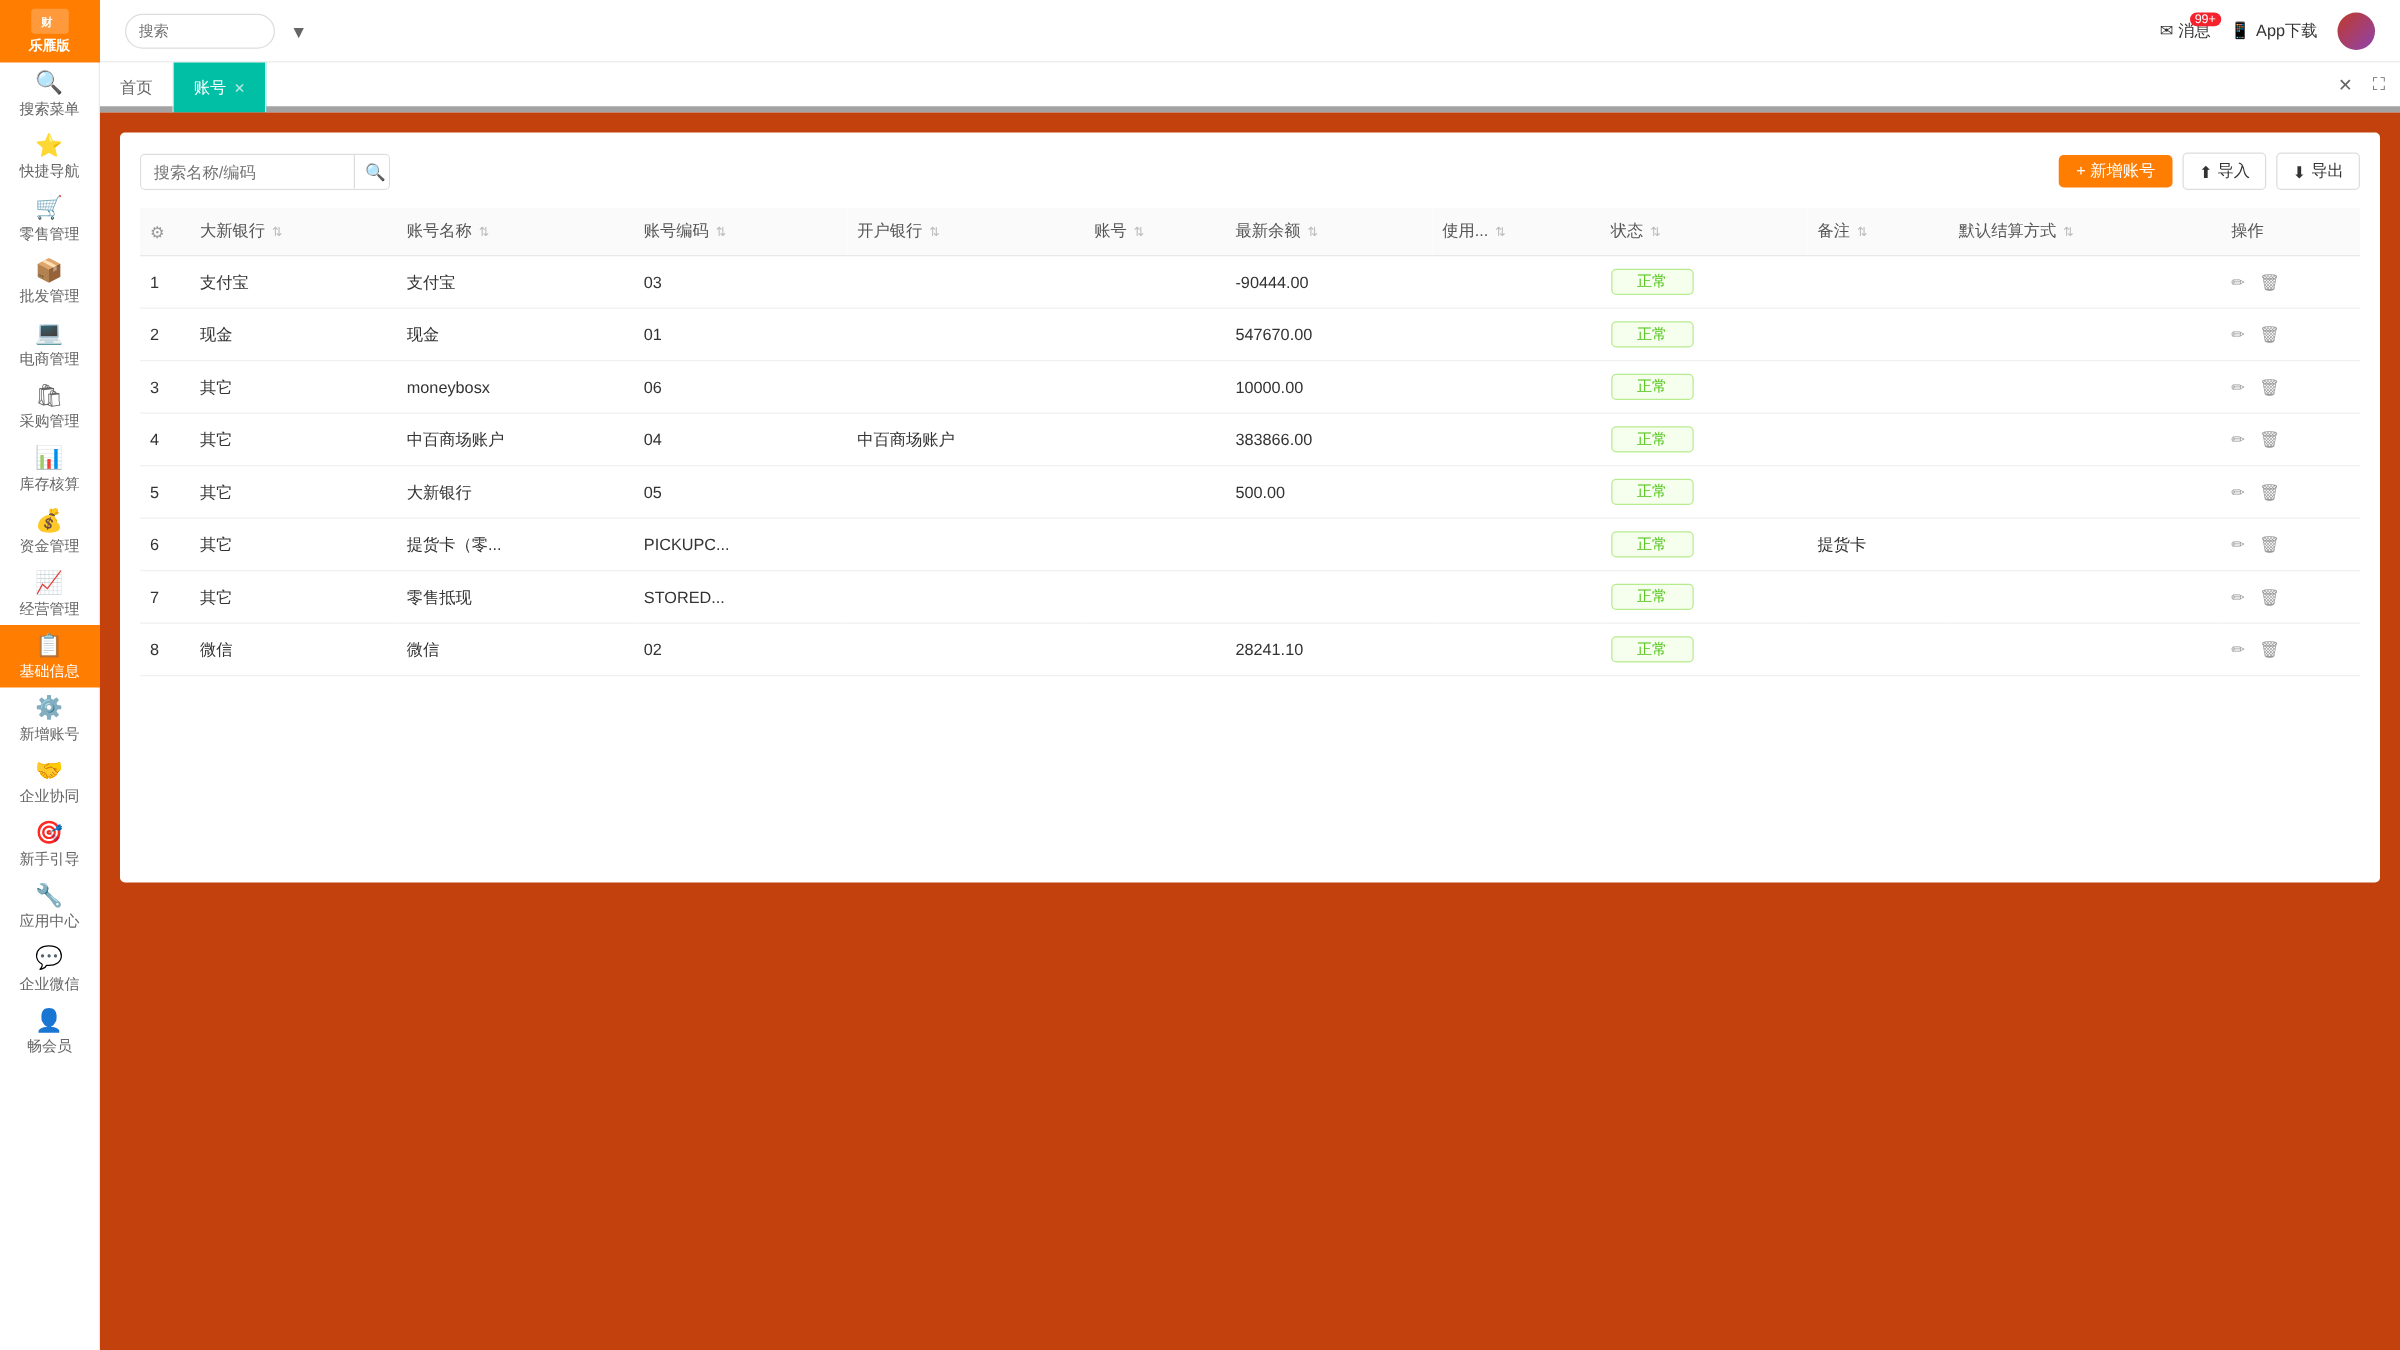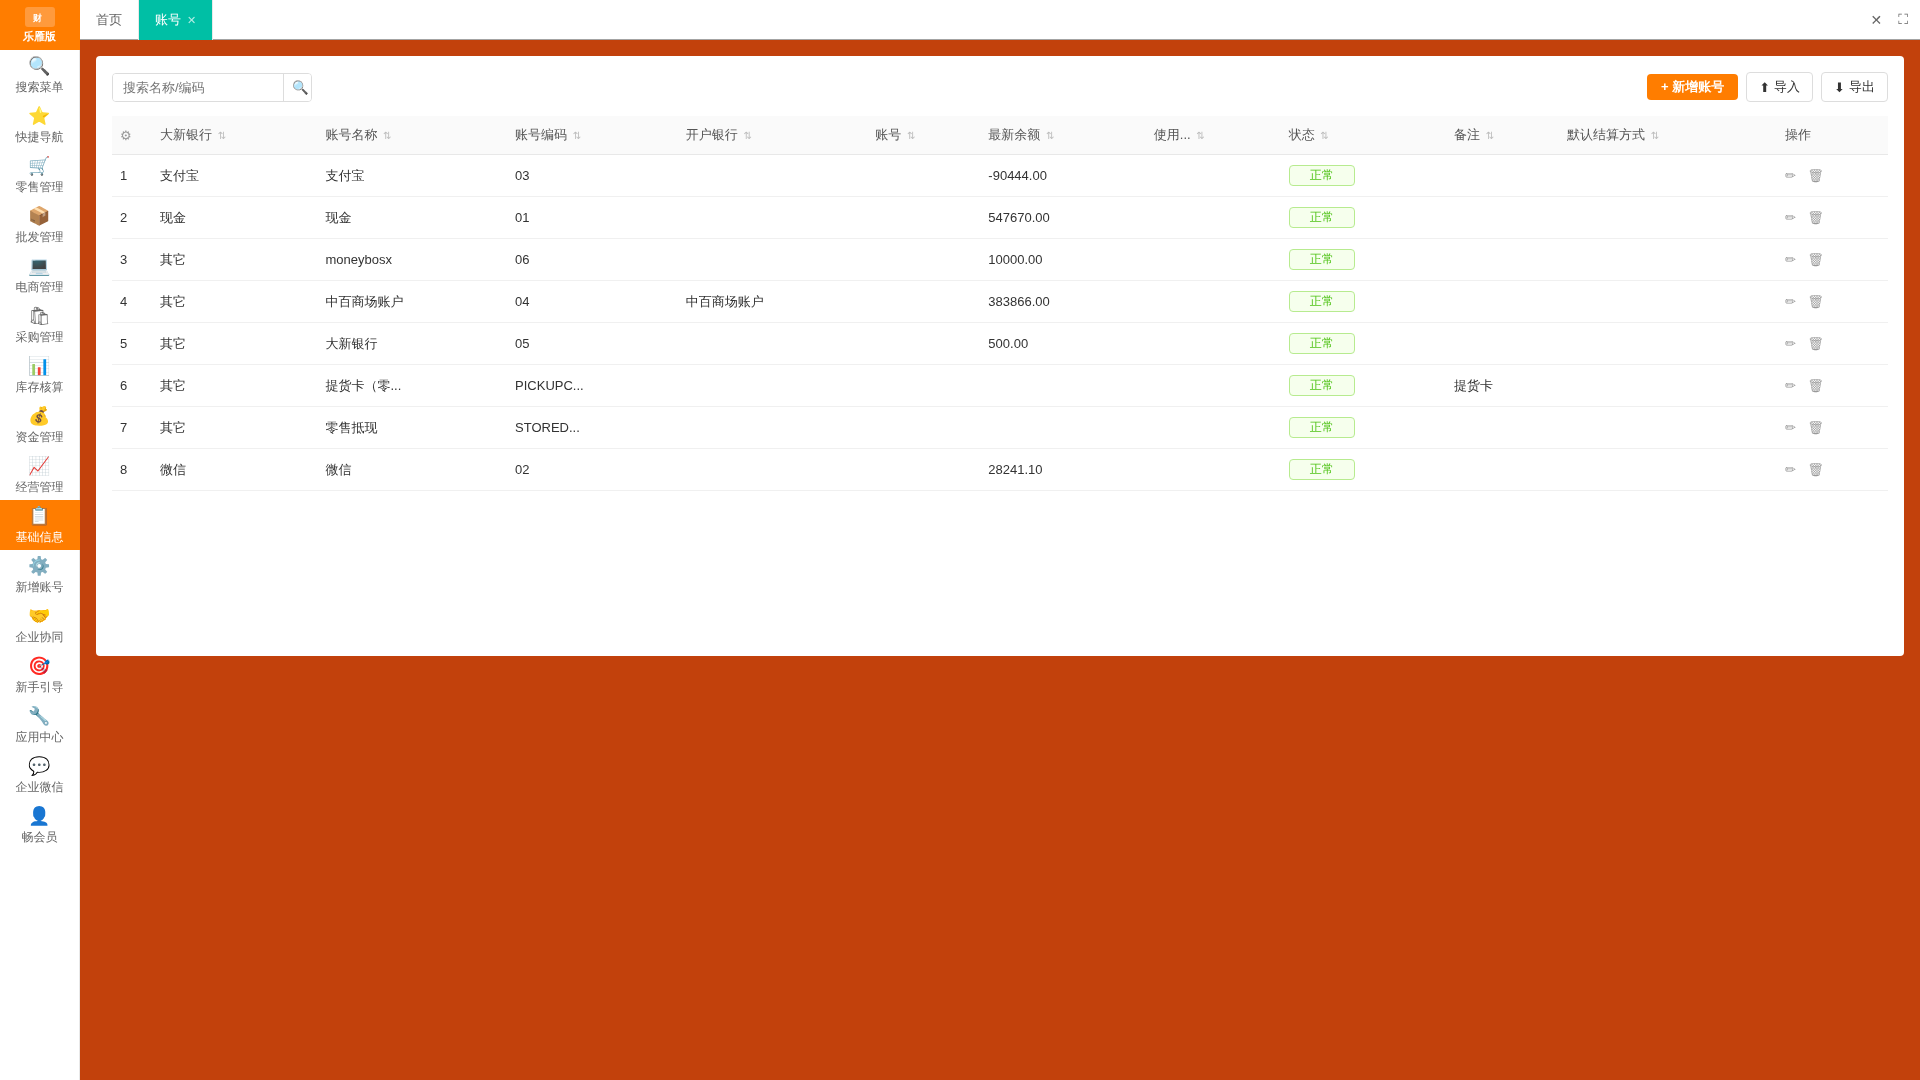--- a/index.html
+++ b/index.html
@@ -132,21 +132,21 @@
       background: linear-gradient(135deg, #c0392b, #8e44ad);
       cursor: pointer;
     }
 
     
     .tab-bar {
       height: 40px;
       background: #fff;
       display: flex;
       align-items: stretch;
-      border-bottom: 1px solid #a3a3a3;
+      border-bottom: 5px solid #a3a3a3;
       flex-shrink: 0;
       padding-left: 0;
     }
     .tab-item {
       height: 40px;
       padding: 0 16px;
       display: flex;
       align-items: center;
       gap: 6px;
       cursor: pointer;
@@ -231,21 +231,20 @@
       background: #ff7d00;
       color: #fff;
       border: none;
       border-radius: 4px;
       padding: 4px 14px;
       cursor: pointer;
       font-size: 13px;
       display: flex;
       align-items: center;
       gap: 4px;
-      font-weight: bold;
     }
     .btn-import, .btn-export {
       background: #fff;
       border: 1px solid #ddd;
       border-radius: 4px;
       padding: 5px 12px;
       cursor: pointer;
       font-size: 13px;
       color: #333;
       display: flex;
@@ -423,20 +422,38 @@
     <span>企业微信</span>
   </div>
   <div class="sidebar-item">
     <span class="si-icon">👤</span>
     <span>畅会员</span>
   </div>
 </div>
 
 <div class="main-wrap">
 
+  <div class="top-header">
+    <div class="top-header-left">
+      <input class="search-bar-top" type="text" placeholder="搜索" style="">
+      <span class="dropdown-btn">▼</span>
+    </div>
+    <div class="top-header-right">
+      <div class="msg-btn" style="position:relative;">
+        <span>✉</span>
+        <span>消息</span>
+        <span class="badge">99+</span>
+      </div>
+      <div class="app-download">
+        <span>📱</span>
+        <span>App下载</span>
+      </div>
+      <div class="avatar"></div>
+    </div>
+  </div>
 
   <div class="tab-bar">
     <div class="tab-item">
       <span>首页</span>
     </div>
     <div class="tab-item active">
       <span>账号</span>
       <span class="tab-close">✕</span>
     </div>
     <div class="tab-bar-actions">

